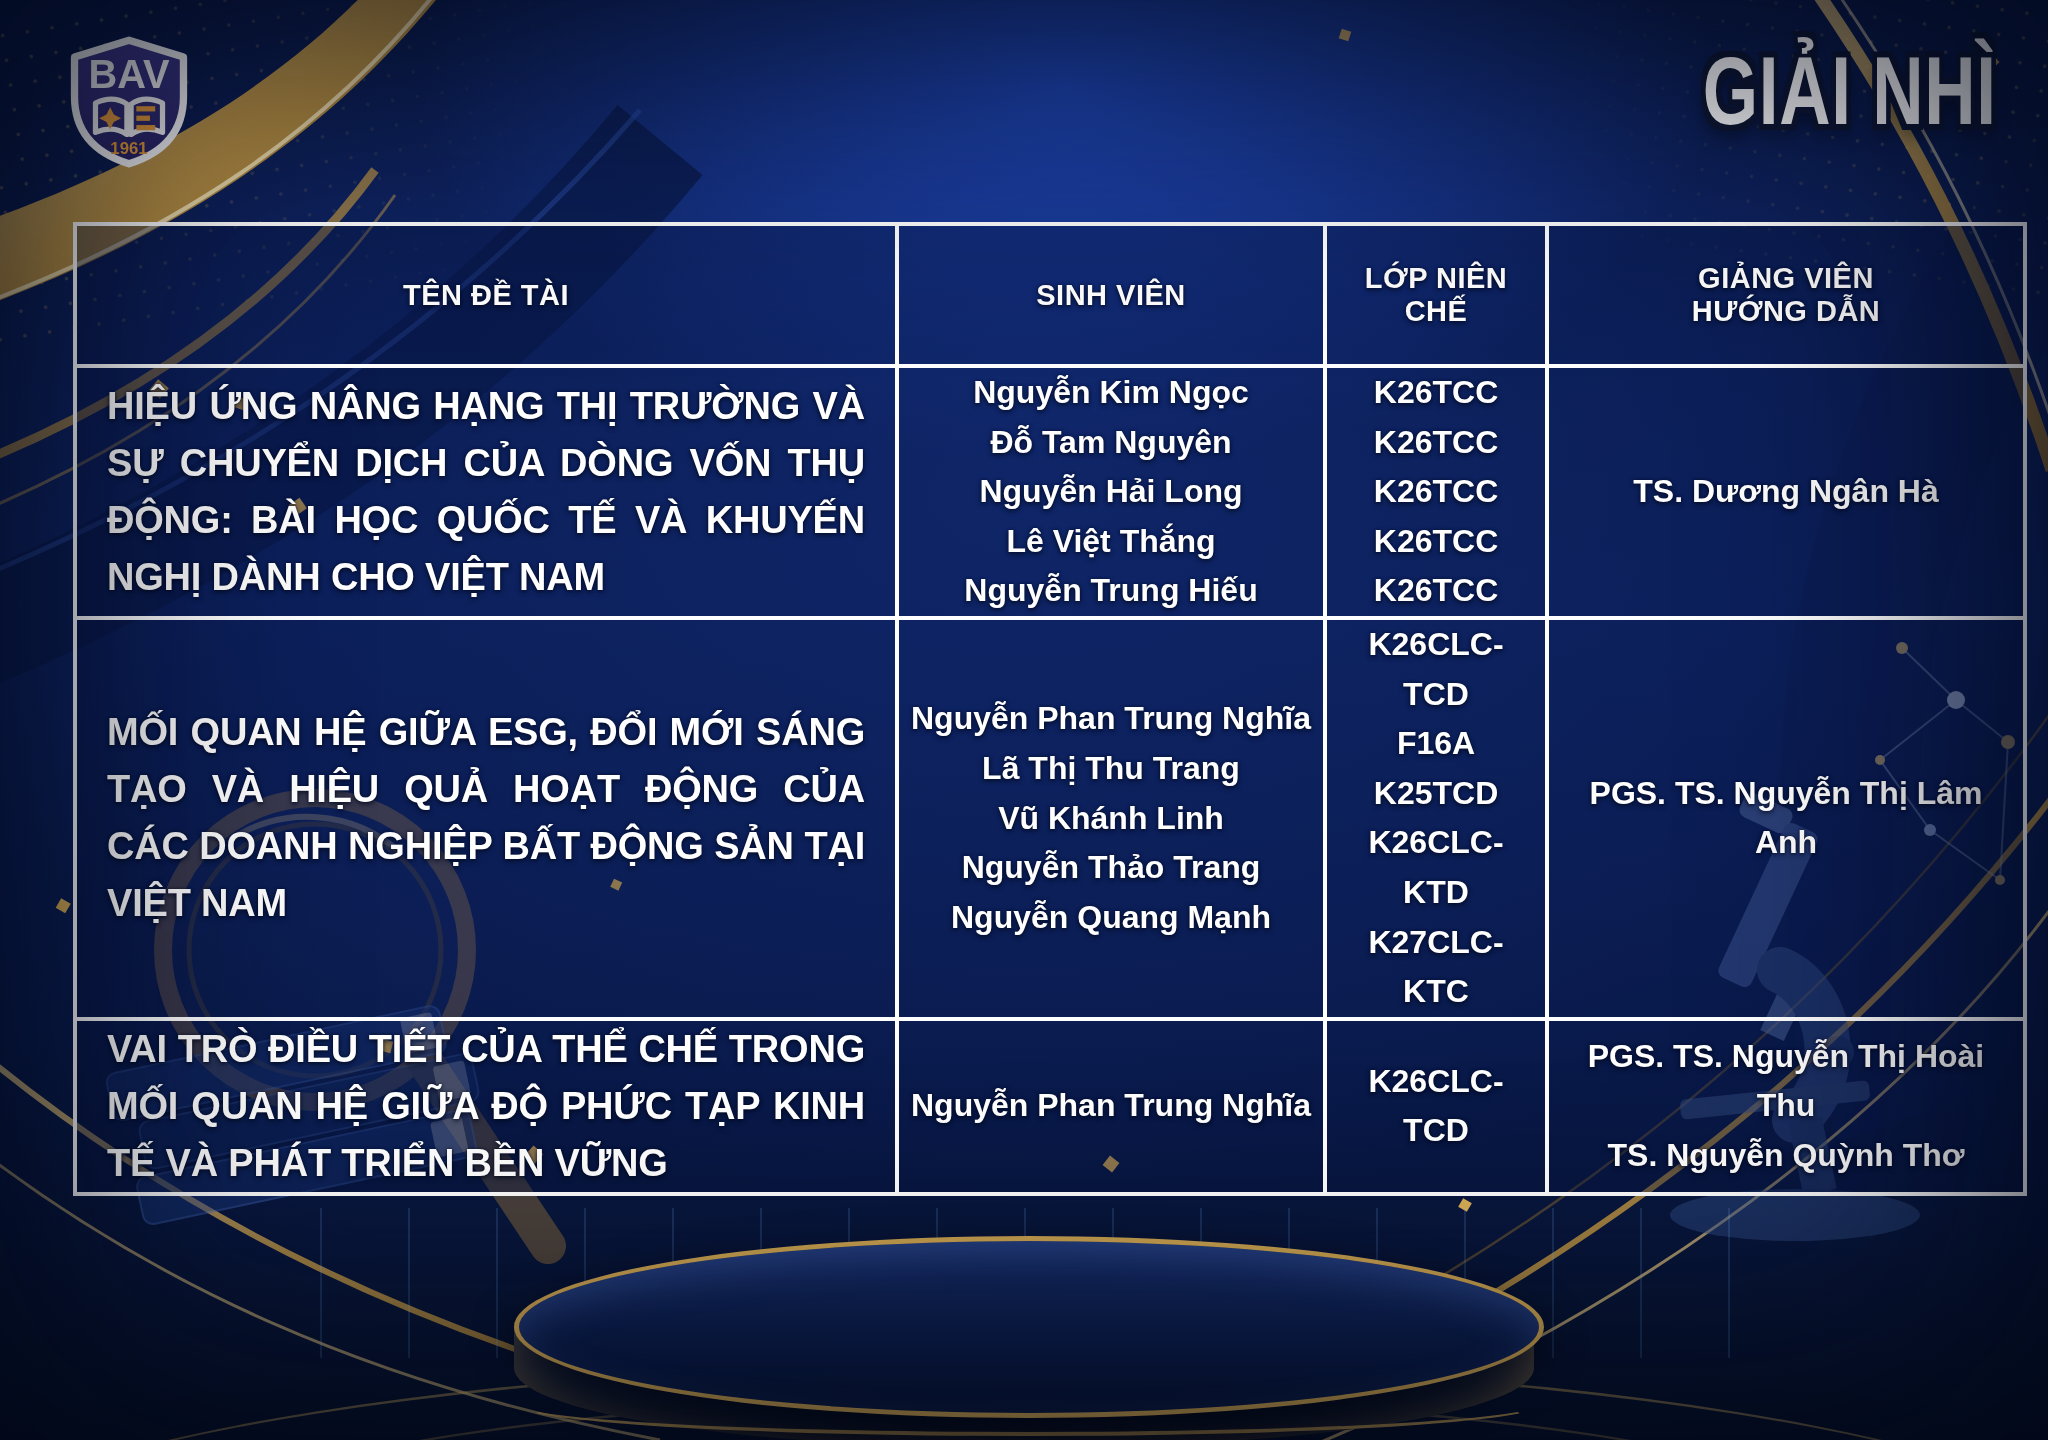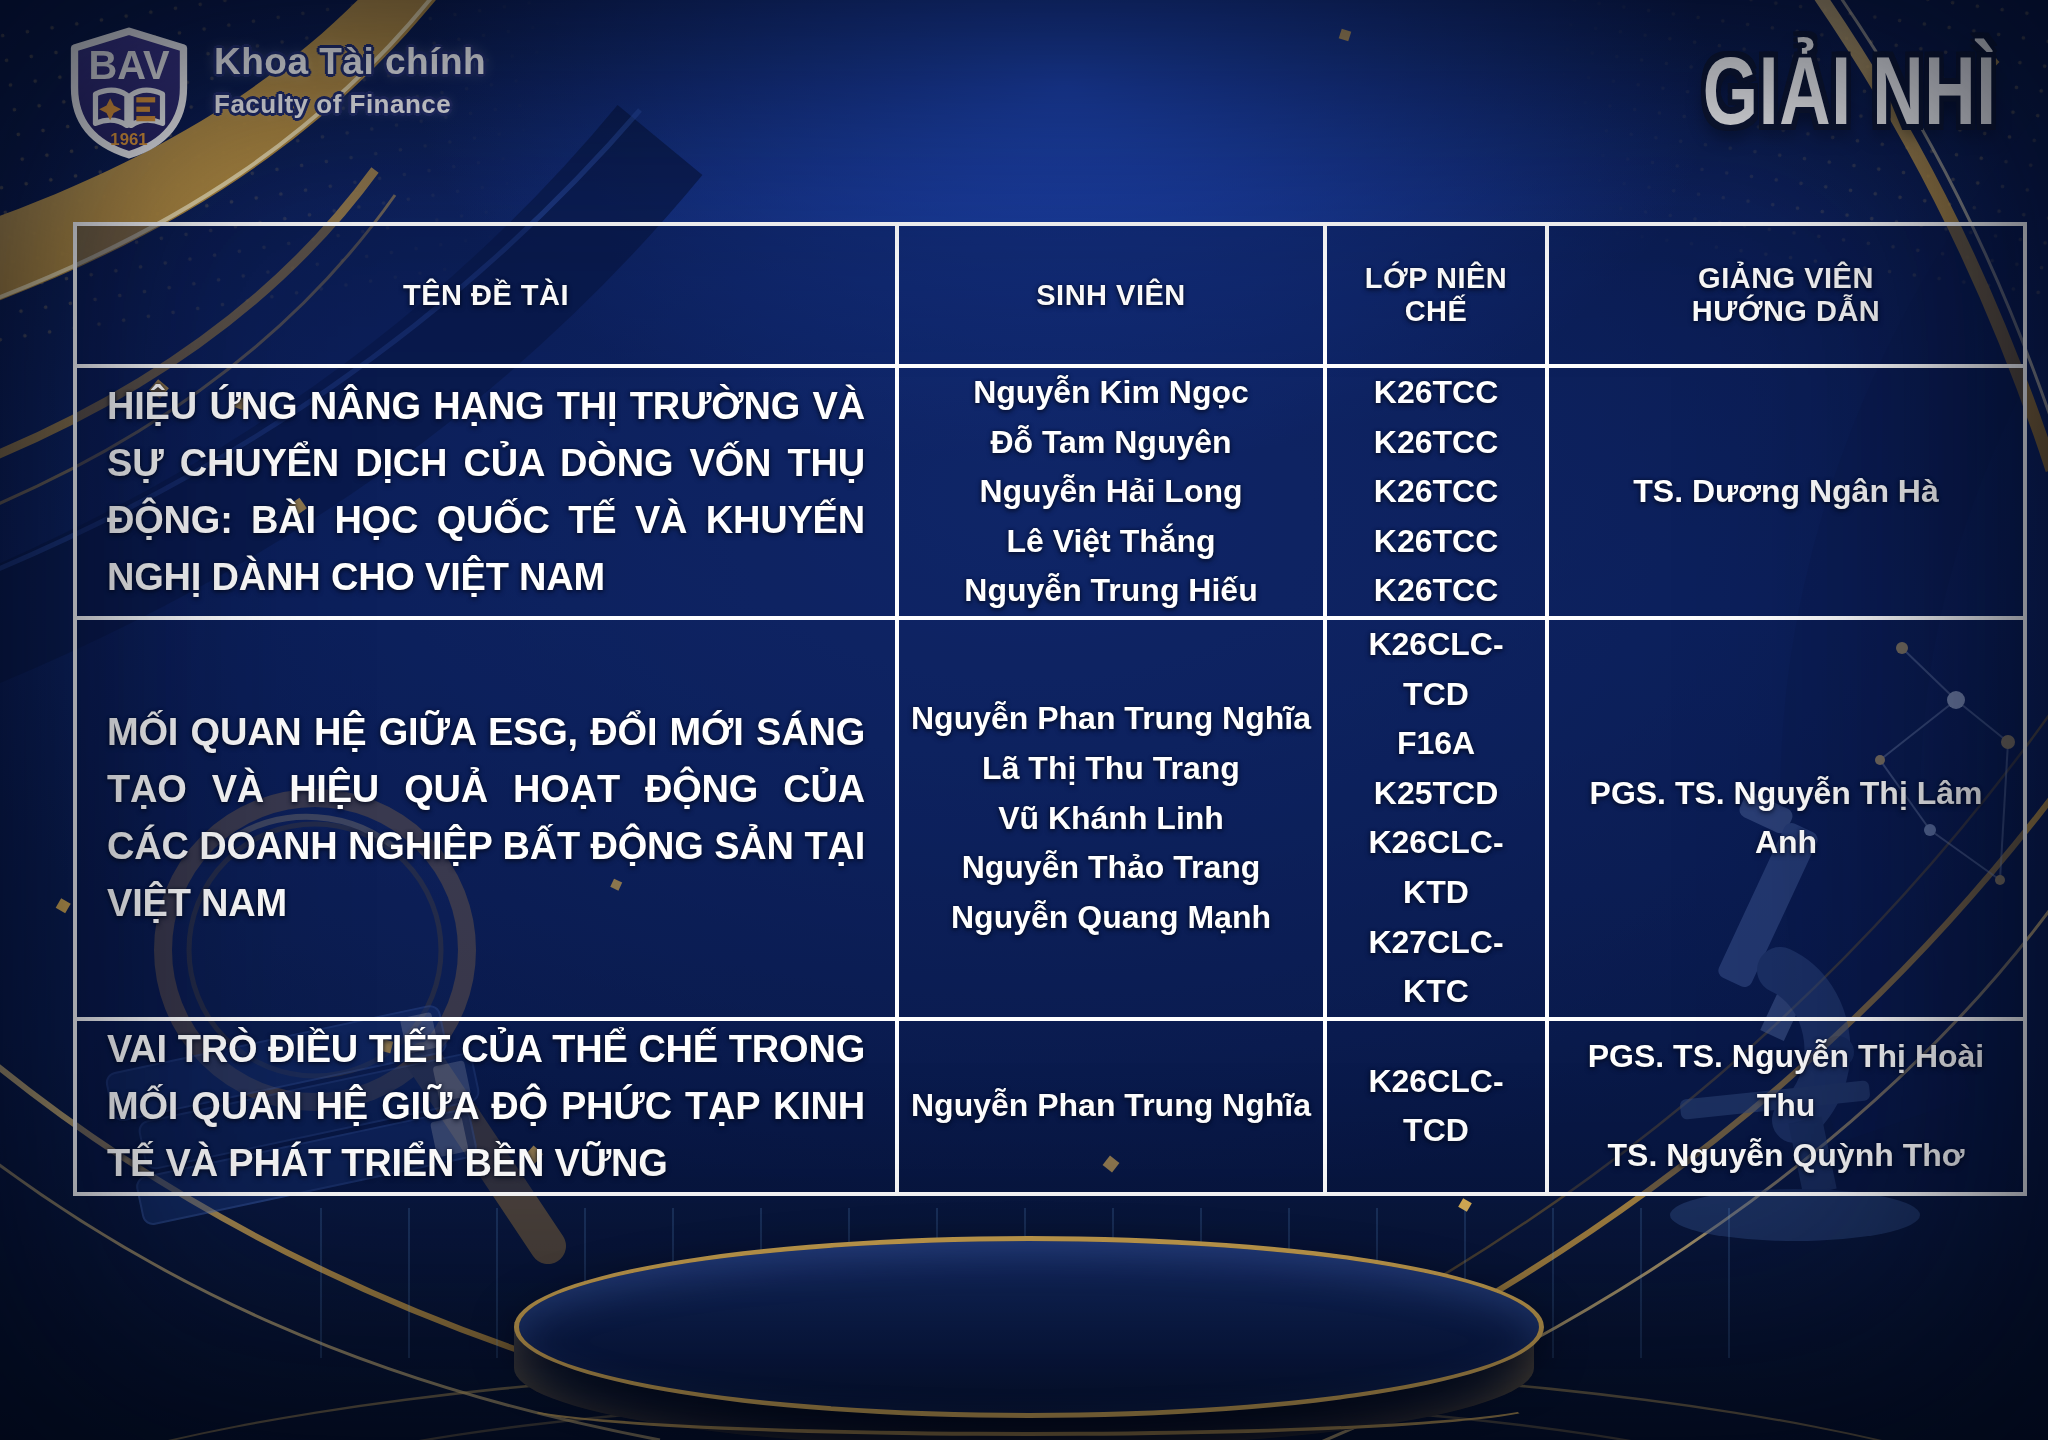--- a/index.html
+++ b/index.html
@@ -15,21 +15,21 @@
     box-shadow:inset 0 0 300px 70px rgba(2,6,20,.72);}
   .decor{position:absolute;inset:0;z-index:1;}
   .dots{position:absolute;z-index:1;opacity:.5;
     background-image:radial-gradient(circle, rgba(222,184,105,.6) 1.6px, transparent 2.2px);
     background-size:25px 25px;}
   .dots-left{left:-40px;top:-30px;width:780px;height:330px;transform:rotate(-9deg);
     -webkit-mask:linear-gradient(115deg,#000 15%,transparent 72%);mask:linear-gradient(115deg,#000 15%,transparent 72%);}
   .dots-right{right:-60px;top:-40px;width:760px;height:300px;transform:rotate(8deg);
     -webkit-mask:linear-gradient(245deg,#000 12%,transparent 70%);mask:linear-gradient(245deg,#000 12%,transparent 70%);}
   
-  .logo-wrap{position:absolute;left:66px;top:27px;z-index:6;display:flex;}
+  .logo-wrap{position:absolute;left:66px;top:36px;z-index:6;display:flex;align-items:center;}
   .org{margin-left:22px;margin-top:14px;}
   .org-vi{font-size:37px;font-weight:800;letter-spacing:.5px;
     text-shadow:-3px 0 0 #243070,3px 0 0 #243070,0 -3px 0 #243070,0 3px 0 #243070,
       -2px -2px 0 #243070,2px 2px 0 #243070,-2px 2px 0 #243070,2px -2px 0 #243070,0 0 14px rgba(255,255,255,.35);}
   .org-en{font-size:26px;font-weight:700;margin-top:6px;letter-spacing:.5px;
     text-shadow:-3px 0 0 #243070,3px 0 0 #243070,0 -3px 0 #243070,0 3px 0 #243070,
       -2px -2px 0 #243070,2px 2px 0 #243070,-2px 2px 0 #243070,2px -2px 0 #243070,0 0 12px rgba(255,255,255,.3);}
   .title{position:absolute;left:0;right:0;top:36px;text-align:right;z-index:6;}
   .title span{display:inline-block;font-size:96px;font-weight:800;letter-spacing:1px;
     transform:scaleX(.74);transform-origin:center;
@@ -177,24 +177,20 @@
       <g>
         <path d="M28 64 Q45 56 58 65 L58 94 Q45 85 28 92 Z" fill="none" stroke="#ffffff" stroke-width="5" stroke-linejoin="round"></path>
         <path d="M92 64 Q75 56 62 65 L62 94 Q75 85 92 92 Z" fill="none" stroke="#ffffff" stroke-width="5" stroke-linejoin="round"></path>
         <path d="M42 68 L45.5 75 L52.5 78.5 L45.5 82 L42 89 L38.5 82 L31.5 78.5 L38.5 75 Z" fill="#F2A33C"></path>
         <rect x="67" y="67" width="18" height="5" fill="#F2A33C"></rect>
         <rect x="67" y="76" width="13" height="5" fill="#F2A33C"></rect>
         <rect x="67" y="85" width="18" height="5" fill="#F2A33C"></rect>
       </g>
       <text x="60" y="113" font-size="16" font-weight="bold" fill="#F2A33C" text-anchor="middle" font-family="Liberation Sans, sans-serif">1961</text>
     </svg>
-    <div class="org">
-      <div class="org-vi">Khoa Tài chính</div>
-      <div class="org-en">Faculty of Finance</div>
-    </div>
   </div>
 
   <div class="title">
     <span>GIẢI NHÌ</span>
   </div>
 
   <table class="award">
     <colgroup>
         <col style="width:822px">
         <col style="width:428px">

